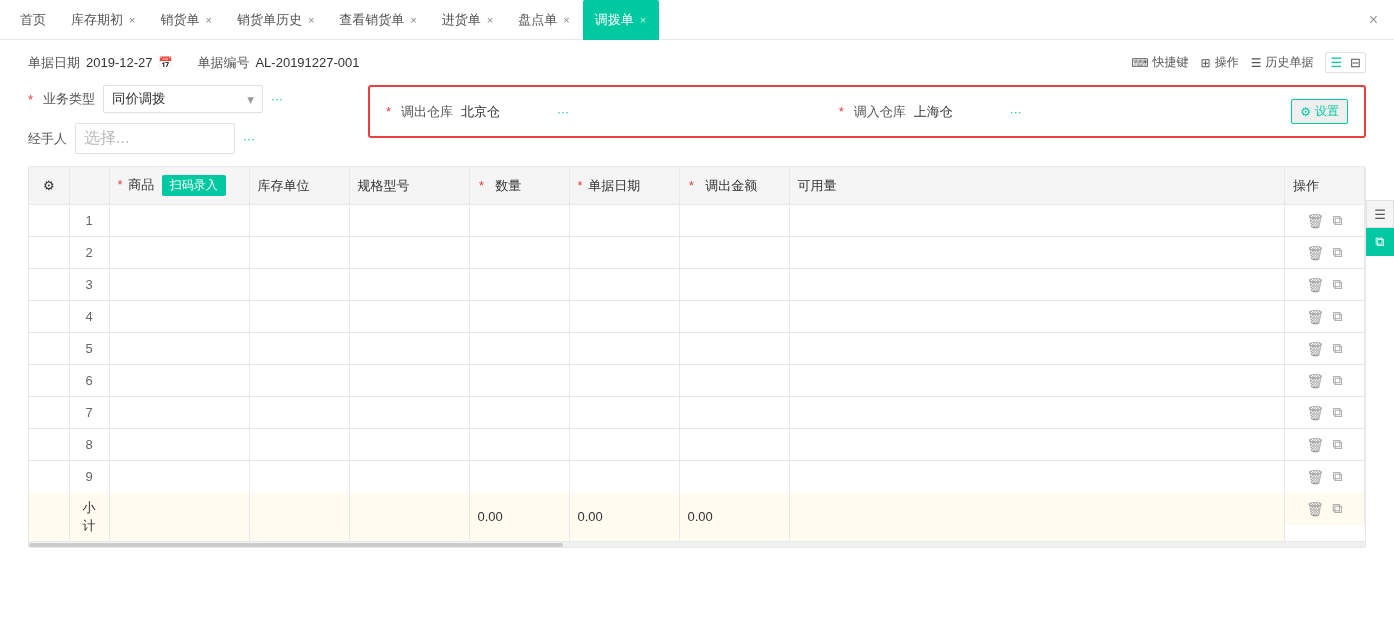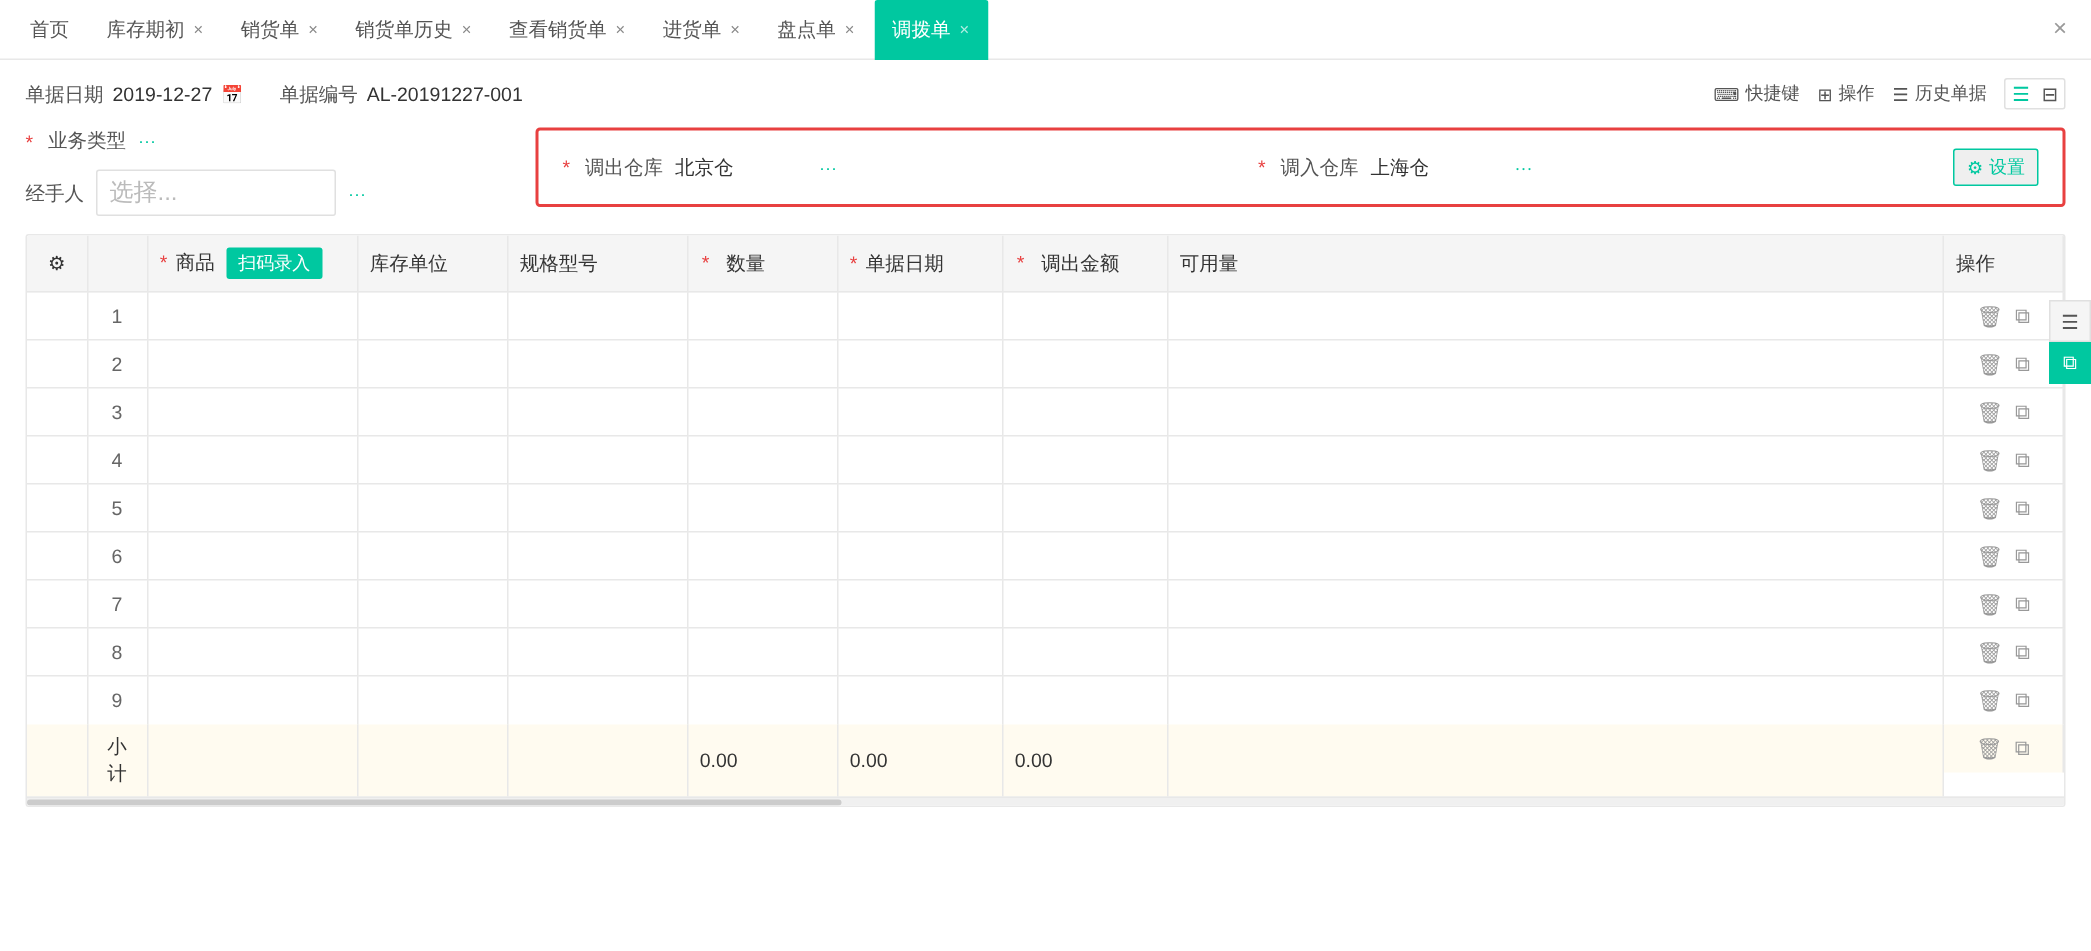--- a/index.html
+++ b/index.html
@@ -29,21 +29,21 @@
       margin-left: 6px; font-size: 11px; cursor: pointer;
       opacity: 0.7;
     }
     .tab-bar-close {
       margin-left: auto;
       font-size: 16px; cursor: pointer; color: #999;
       padding: 0 8px;
     }
 
     
-    .content { padding: 12px 17px; }
+    .content { padding: 12px 28px; }
 
     
     .header-row {
       display: flex; align-items: center;
       margin-bottom: 12px;
     }
     .header-field {
       display: flex; align-items: center; margin-right: 24px;
     }
     .header-label { color: #555; margin-right: 6px; font-size: 13px; }
@@ -257,20 +257,24 @@
       </div>
     </div>
   </div>
 
   <div class="form-section">
 
     <div class="form-left">
       <div class="field-row">
         <span class="required-star">*</span>
         <span class="field-label">业务类型</span>
+        <button class="dropdown-btn">
+          <span>同价调拨</span>
+          <span class="dropdown-arrow">▾</span>
+        </button>
         <span class="more-btn">···</span>
       </div>
       <div class="field-row">
         <span class="field-label">经手人</span>
         <button class="dropdown-btn">
           <span class="placeholder-input">选择...</span>
         </button>
         <span class="more-btn">···</span>
       </div>
     </div>

